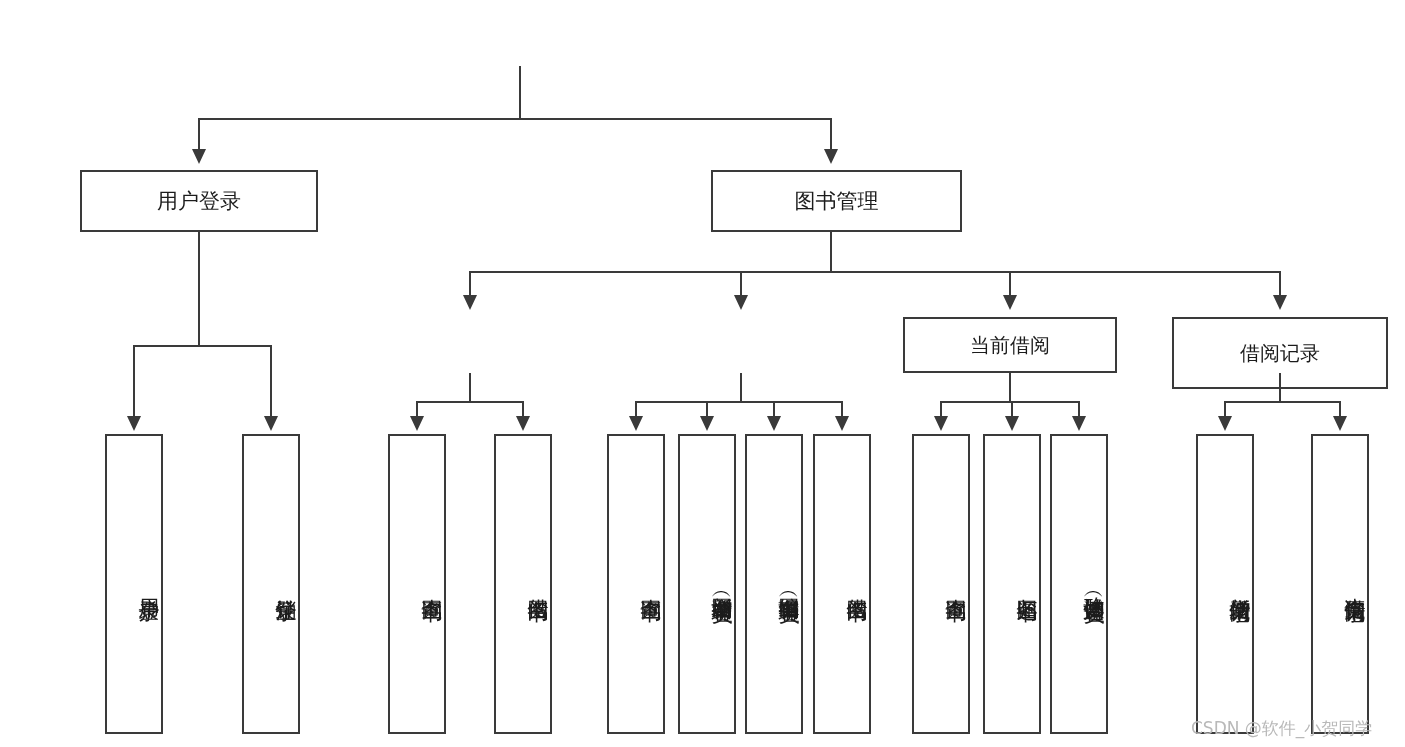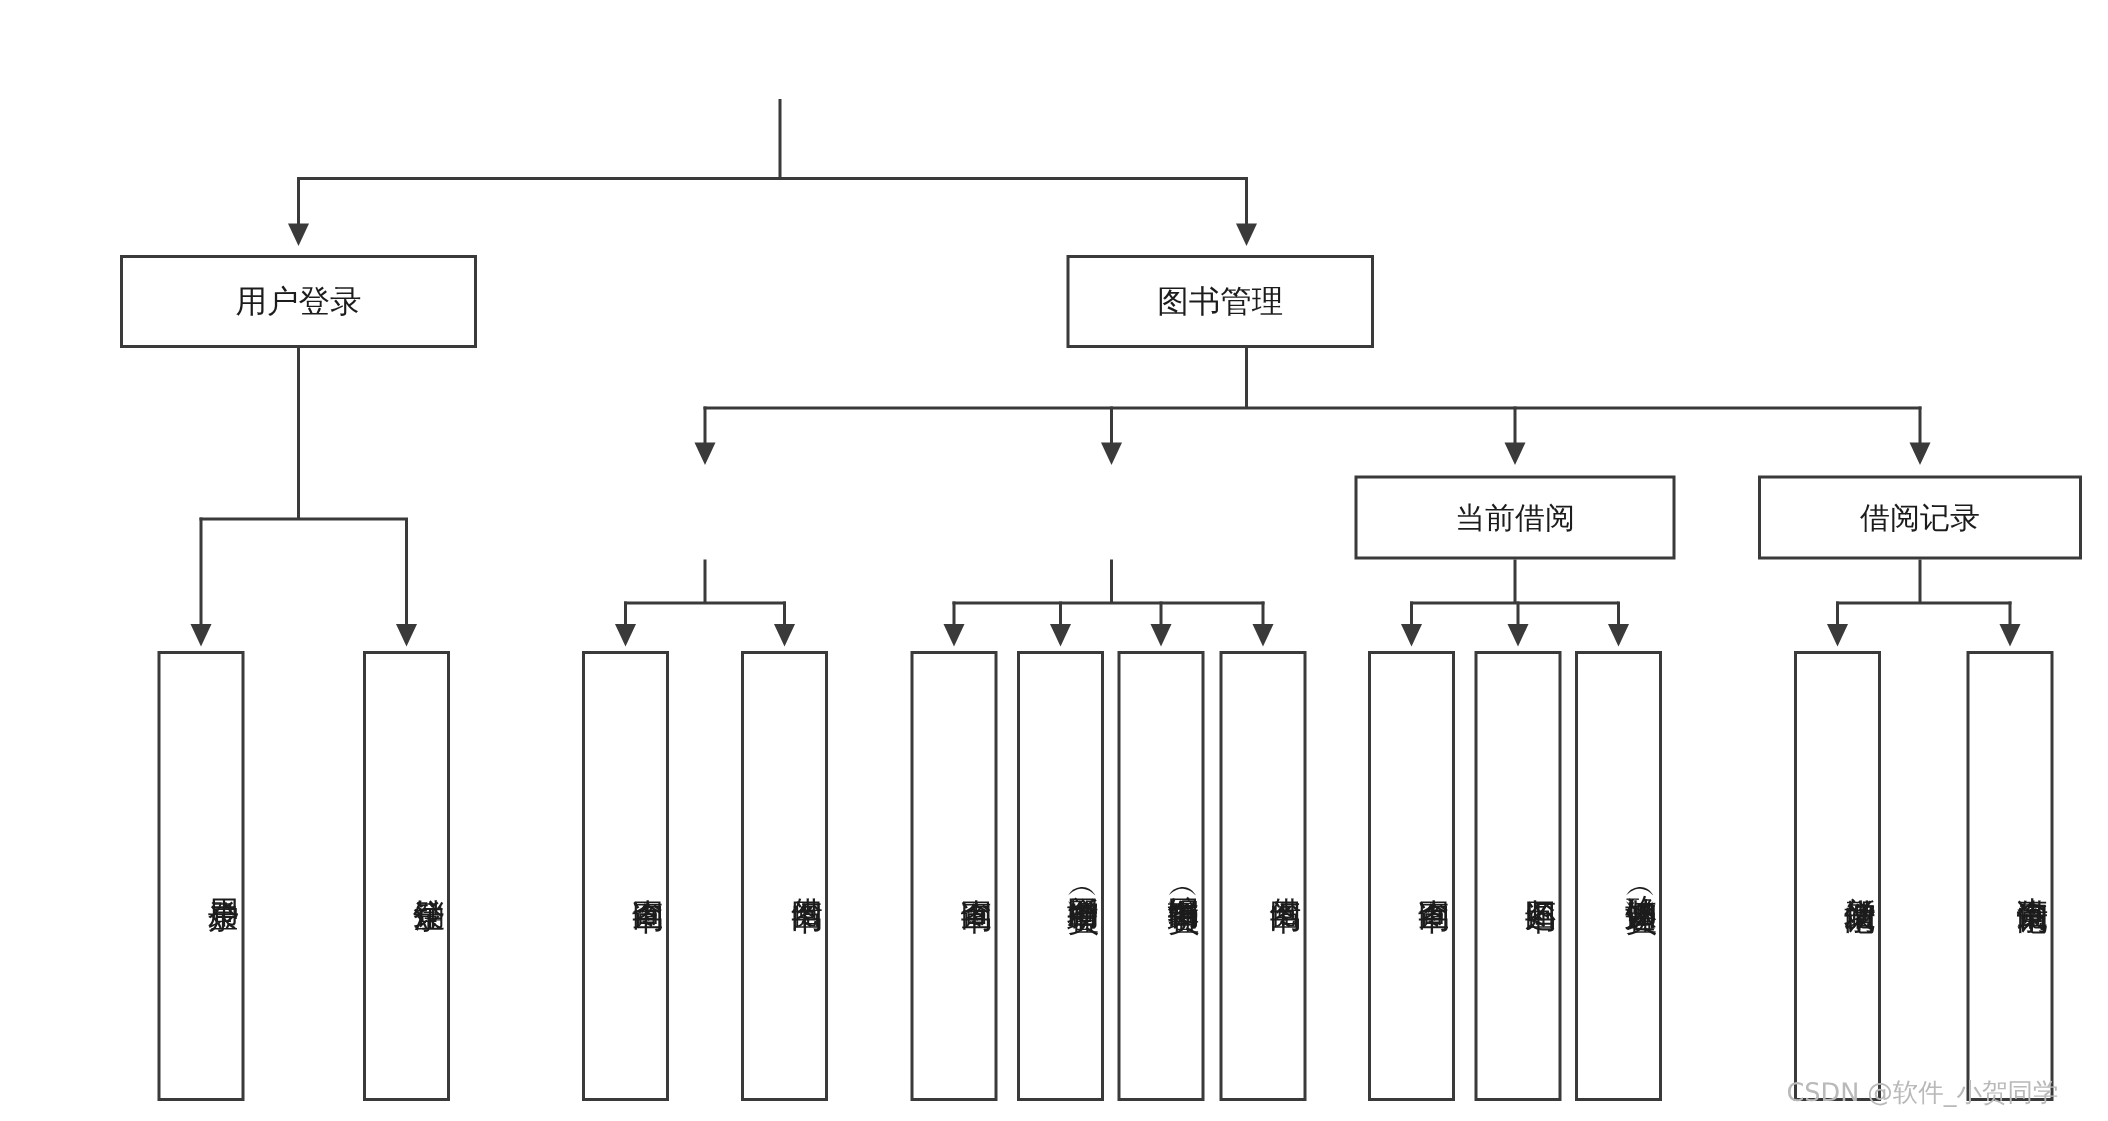--- a/index.html
+++ b/index.html
@@ -85,21 +85,21 @@
   <div class="conn h" style="left:198px; top:118px; width:634px; height:2px;"></div>
 
   <div class="conn v" style="left:198px; top:118px; width:2px; height:34px;"></div>
   <div class="arrow" style="left:192px; top:149px;"></div>
   <div class="conn v" style="left:830px; top:118px; width:2px; height:34px;"></div>
   <div class="arrow" style="left:824px; top:149px;"></div>
 
   <div class="node level2" style="left:80px; top:170px; width:238px; height:62px;">
     <span>用户登录</span>
   </div>
-  <div class="node level2" style="left:711px; top:170px; width:205px; height:62px;">
+  <div class="node level2" style="left:711px; top:170px; width:251px; height:62px;">
     <span>图书管理</span>
   </div>
 
   <div class="conn v" style="left:198px; top:232px; width:2px; height:114px;"></div>
   <div class="conn h" style="left:133px; top:345px; width:137px; height:2px;"></div>
   <div class="conn v" style="left:133px; top:345px; width:2px; height:74px;"></div>
   <div class="arrow" style="left:127px; top:416px;"></div>
   <div class="conn v" style="left:270px; top:345px; width:2px; height:74px;"></div>
   <div class="arrow" style="left:264px; top:416px;"></div>
 
@@ -118,21 +118,21 @@
   <div class="conn v" style="left:740px; top:271px; width:2px; height:27px;"></div>
   <div class="arrow" style="left:734px; top:295px;"></div>
   <div class="conn v" style="left:1009px; top:271px; width:2px; height:27px;"></div>
   <div class="arrow" style="left:1003px; top:295px;"></div>
   <div class="conn v" style="left:1279px; top:271px; width:2px; height:27px;"></div>
   <div class="arrow" style="left:1273px; top:295px;"></div>
 
   <div class="node level3" style="left:903px; top:317px; width:214px; height:56px;">
     <span>当前借阅</span>
   </div>
-  <div class="node level3" style="left:1172px; top:317px; width:216px; height:56px;">
+  <div class="node level3" style="left:1172px; top:317px; width:216px; height:72px;">
     <span>借阅记录</span>
   </div>
 
   <div class="conn v" style="left:469px; top:373px; width:2px; height:29px;"></div>
   <div class="conn h" style="left:416px; top:401px; width:108px; height:2px;"></div>
   <div class="conn v" style="left:416px; top:401px; width:2px; height:18px;"></div>
   <div class="arrow" style="left:410px; top:416px;"></div>
   <div class="conn v" style="left:522px; top:401px; width:2px; height:18px;"></div>
   <div class="arrow" style="left:516px; top:416px;"></div>
 

